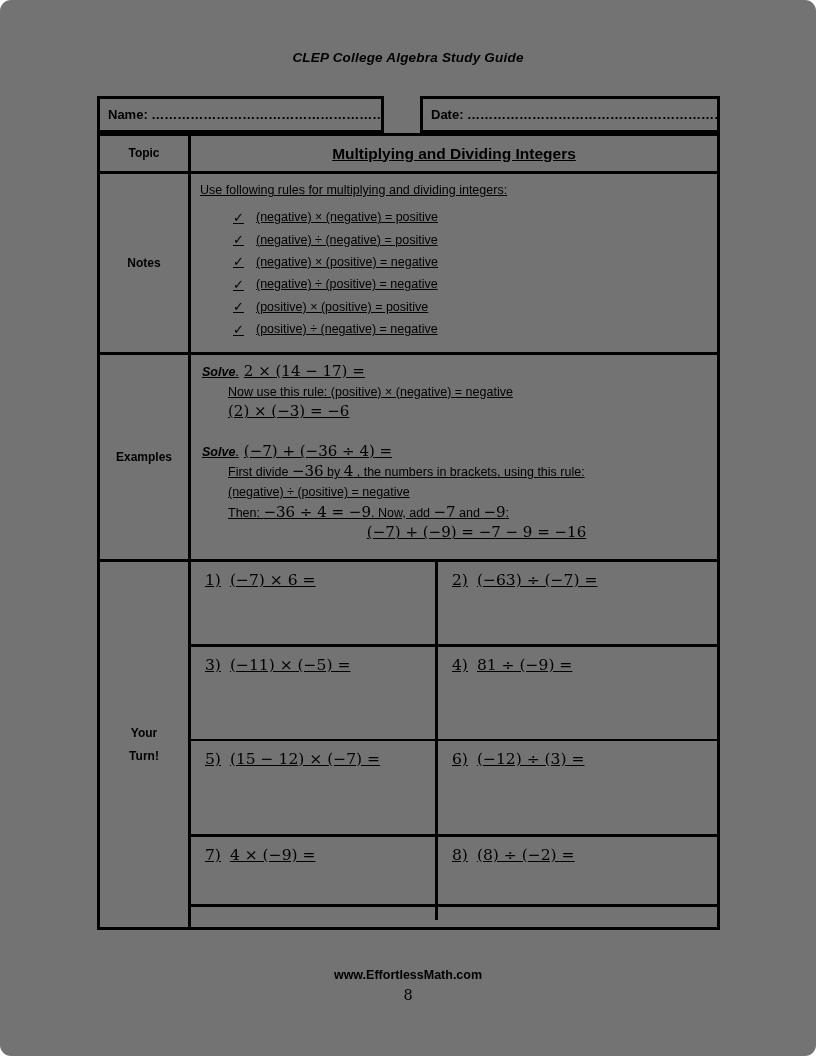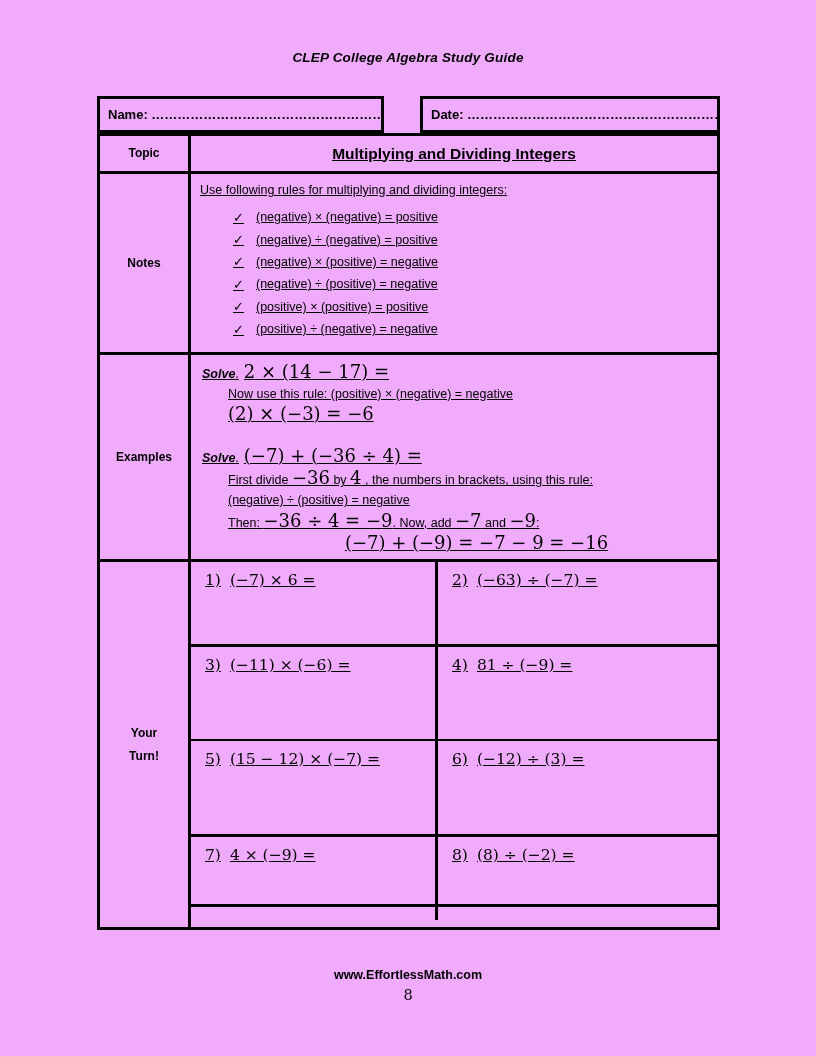--- a/index.html
+++ b/index.html
@@ -1,20 +1,21 @@
 <!DOCTYPE html>
 <html><head>
 <meta charset="utf-8">
 <style>
   * { margin:0; padding:0; box-sizing:border-box; }
   html,body { background:#ffffff; }
   .sheet{
-    position:relative; width:816px; height:1056px; background:#f0abfc;
+    position:relative; width:816px; height:1056px; background:#737373;
     font-family:"Liberation Sans","DejaVu Sans",sans-serif; color:#000;
     overflow:hidden;
+    border-radius:11px;
   }
   .header-title{
     position:absolute; top:50px; left:0; right:0; text-align:center;
     font-size:13.5px; font-weight:bold; font-style:italic; letter-spacing:.2px;
   }
   
   .namedate{ position:absolute; left:97px; top:96px; width:623px; height:37px; }
   .field-box{
     position:absolute; top:0; height:37px; border:3px solid #000;
     display:flex; align-items:center; padding:0 8px;
@@ -46,21 +47,21 @@
   
   .notes-pad{ padding:9px 8px 0 9px; }
   .notes-intro{ font-size:12.5px; }
   .rules{ margin-top:9px; }
   .rule{ display:flex; align-items:center; height:22.4px; padding-left:33px; font-size:12.5px; }
   .check{ width:23px; flex:none; font-size:13px; font-family:"DejaVu Sans",sans-serif; }
   
   .ex-pad{ padding:7px 6px 0 11px; font-size:12.5px; line-height:19.6px; }
   .ex-line{ white-space:nowrap; }
   .solve{ font-weight:bold; font-style:italic; }
-  .math{ font-family:"DejaVu Serif","Liberation Serif",serif; font-size:18px; }
+  .math{ font-family:"DejaVu Serif","Liberation Serif",serif; font-size:15px; }
   .head-math{ margin-left:5px; }
   .indent{ padding-left:26px; }
   .ex-2{ margin-top:19px; }
   .centerline{ text-align:center; padding-left:40px; }
   
   .problems{
     height:345px; border-bottom:3px solid #000;
     display:grid; grid-template-columns:247px 1fr; grid-template-rows:85px 94px 96px 83px;
   }
   .pcell{ padding:9px 4px 0 14px; font-family:"DejaVu Serif","Liberation Serif",serif; font-size:15.5px; white-space:nowrap; overflow:hidden; }
@@ -169,21 +170,21 @@
       </div>
       <div class="row-content">
         <div class="problems">
           <div class="pcell c1 hb">
             <span class="pnum">1)</span><span>(−7) × 6 =</span>
           </div>
           <div class="pcell hb">
             <span class="pnum">2)</span><span>(−63) ÷ (−7) =</span>
           </div>
           <div class="pcell c1 hb2">
-            <span class="pnum">3)</span><span>(−11) × (−6) =</span>
+            <span class="pnum">3)</span><span>(−11) × (−5) =</span>
           </div>
           <div class="pcell hb2">
             <span class="pnum">4)</span><span>81 ÷ (−9) =</span>
           </div>
           <div class="pcell c1 hb">
             <span class="pnum">5)</span><span>(15 − 12) × (−7) =</span>
           </div>
           <div class="pcell hb">
             <span class="pnum">6)</span><span>(−12) ÷ (3) =</span>
           </div>

